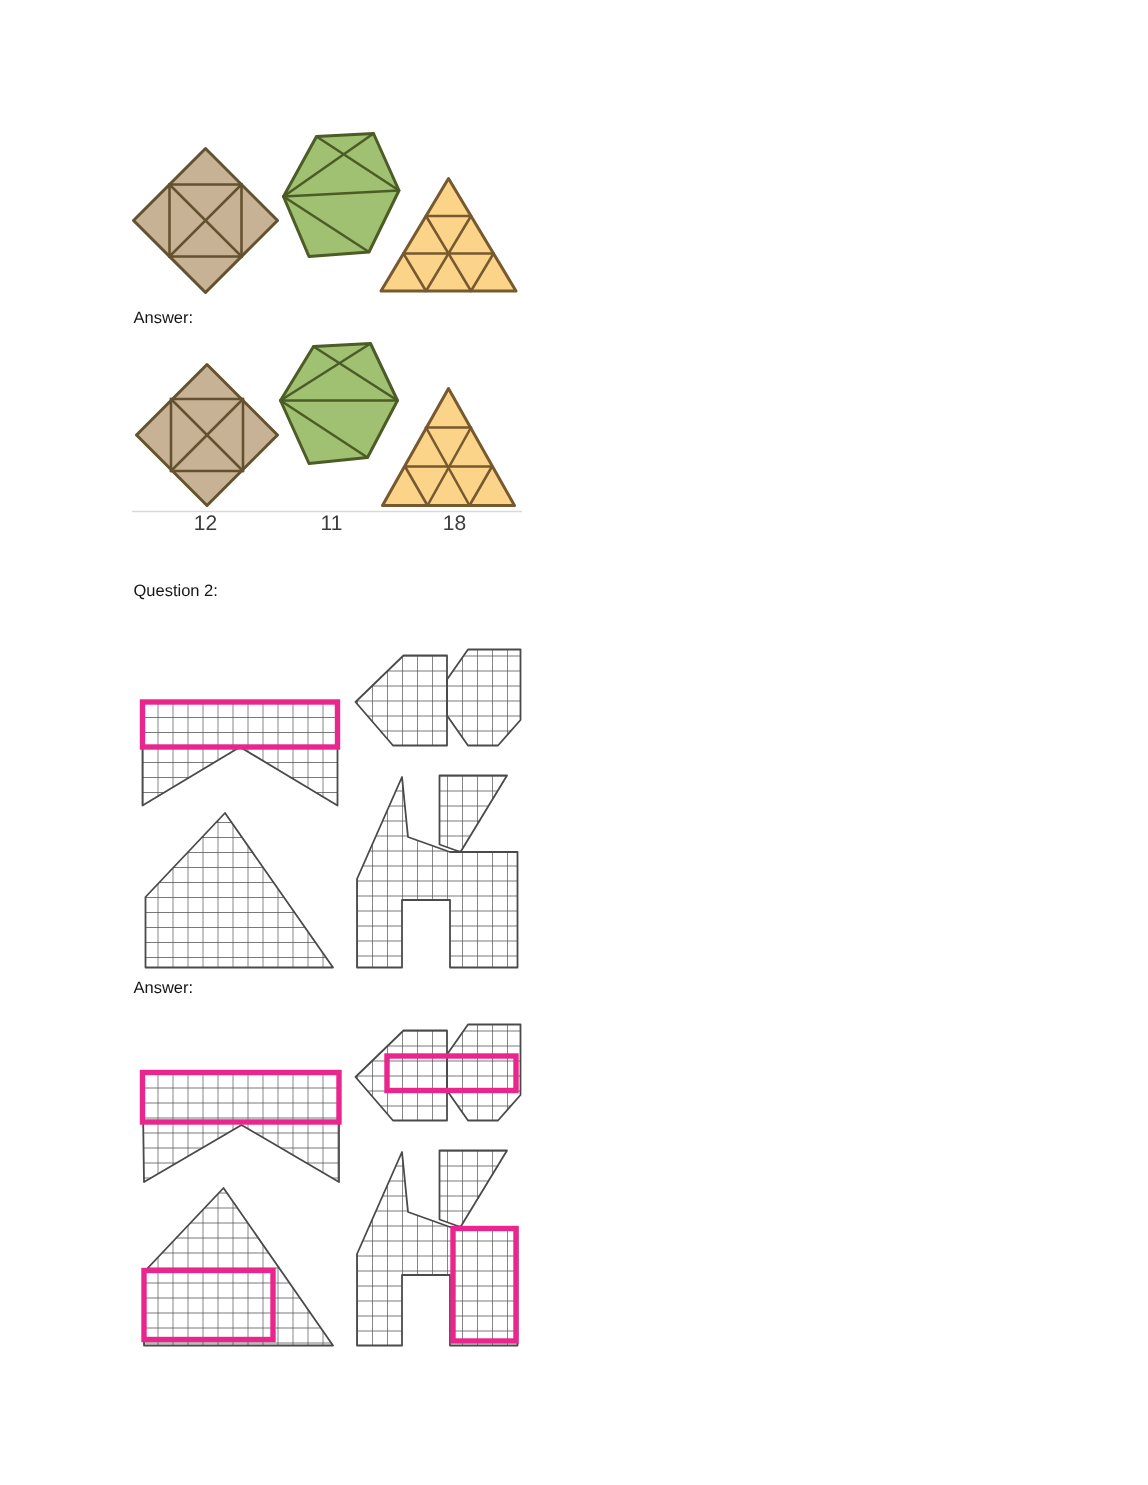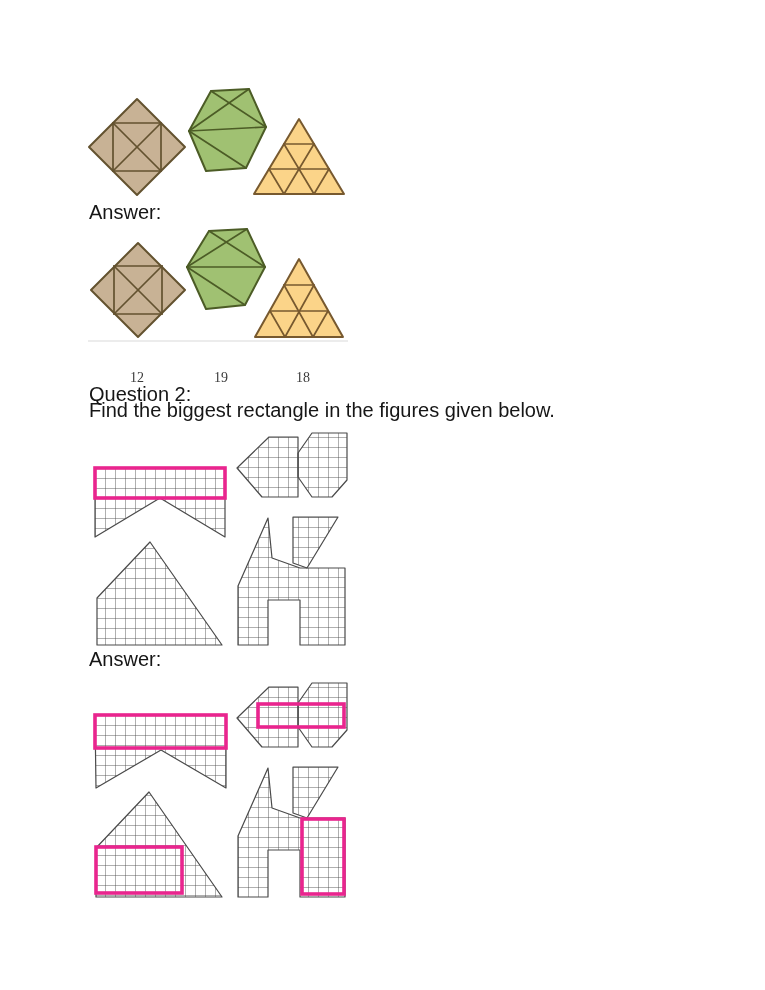--- a/index.html
+++ b/index.html
@@ -4,26 +4,26 @@
 <style>
   html,body{margin:0;padding:0;}
   body{
     width:765px;height:990px;background:#ffffff;
     font-family:"Liberation Sans", sans-serif;
     position:relative;overflow:hidden;
   }
   .page{position:absolute;inset:0;}
   .txt{
     position:absolute;left:89px;color:#161616;
-    font-size:20px;line-height:20px;white-space:nowrap;
+    font-size:11px;line-height:20px;white-space:nowrap;
   }
   .fig-svg{position:absolute;overflow:visible;}
   .count{
     position:absolute;width:40px;text-align:center;
-    font-family:Liberation Serif, serif;font-size:14px;color:#3b3b3b;margin-top:30px;
+    font-family:Liberation Sans, sans-serif;font-size:14px;color:#3b3b3b;
   }
   
   .gridshape{stroke:#4a4a4a;stroke-width:1.2;stroke-linejoin:round;}
   .shape-outline{stroke-width:2;stroke-linejoin:round;}
   .inner-line{fill:none;stroke-width:1.7;stroke-linecap:round;}
   .tan-stroke{stroke:#63522f;}
   .green-stroke{stroke:#4c5c26;}
   .yellow-stroke{stroke:#77592f;}
   .baseline{stroke:#d9d9d9;stroke-width:1;}
   .pinkrect{fill:none;stroke-width:3.6;stroke-linejoin:miter;}
@@ -83,25 +83,24 @@
       <line class="inner-line yellow-stroke" x1="270" y1="311" x2="328" y2="311"></line>
       <line class="inner-line yellow-stroke" x1="284" y1="285" x2="313" y2="337"></line>
       <line class="inner-line yellow-stroke" x1="270" y1="311" x2="285" y2="337"></line>
       <line class="inner-line yellow-stroke" x1="314" y1="285" x2="285" y2="337"></line>
       <line class="inner-line yellow-stroke" x1="328" y1="311" x2="313" y2="337"></line>
     </g>
     <line class="baseline" x1="88" y1="341" x2="348" y2="341"></line>
   </svg>
 
   <span class="count" style="left:117px;top:340px">12</span>
-  <span class="count" style="left:201px;top:340px">19</span>
+  <span class="count" style="left:201px;top:340px">11</span>
   <span class="count" style="left:283px;top:340px">18</span>
 
   <div class="txt" style="top:384px">Question 2:</div>
-  <div class="txt" style="top:400px">Find the biggest rectangle in the figures given below.</div>
 
   <svg class="fig-svg" style="left:85px;top:425px" width="270" height="228" viewBox="85 425 270 228">
     <defs>
       <pattern id="gridqL" patternUnits="userSpaceOnUse" x="95" y="468" width="10" height="10">
         <path d="M 10 0 L 0 0 0 10" fill="none" stroke="#4d4d4d" stroke-width="0.9"></path>
       </pattern>
       <pattern id="gridqR" patternUnits="userSpaceOnUse" x="238" y="437" width="10" height="10">
         <path d="M 10 0 L 0 0 0 10" fill="none" stroke="#4d4d4d" stroke-width="0.9"></path>
       </pattern>
     </defs>

